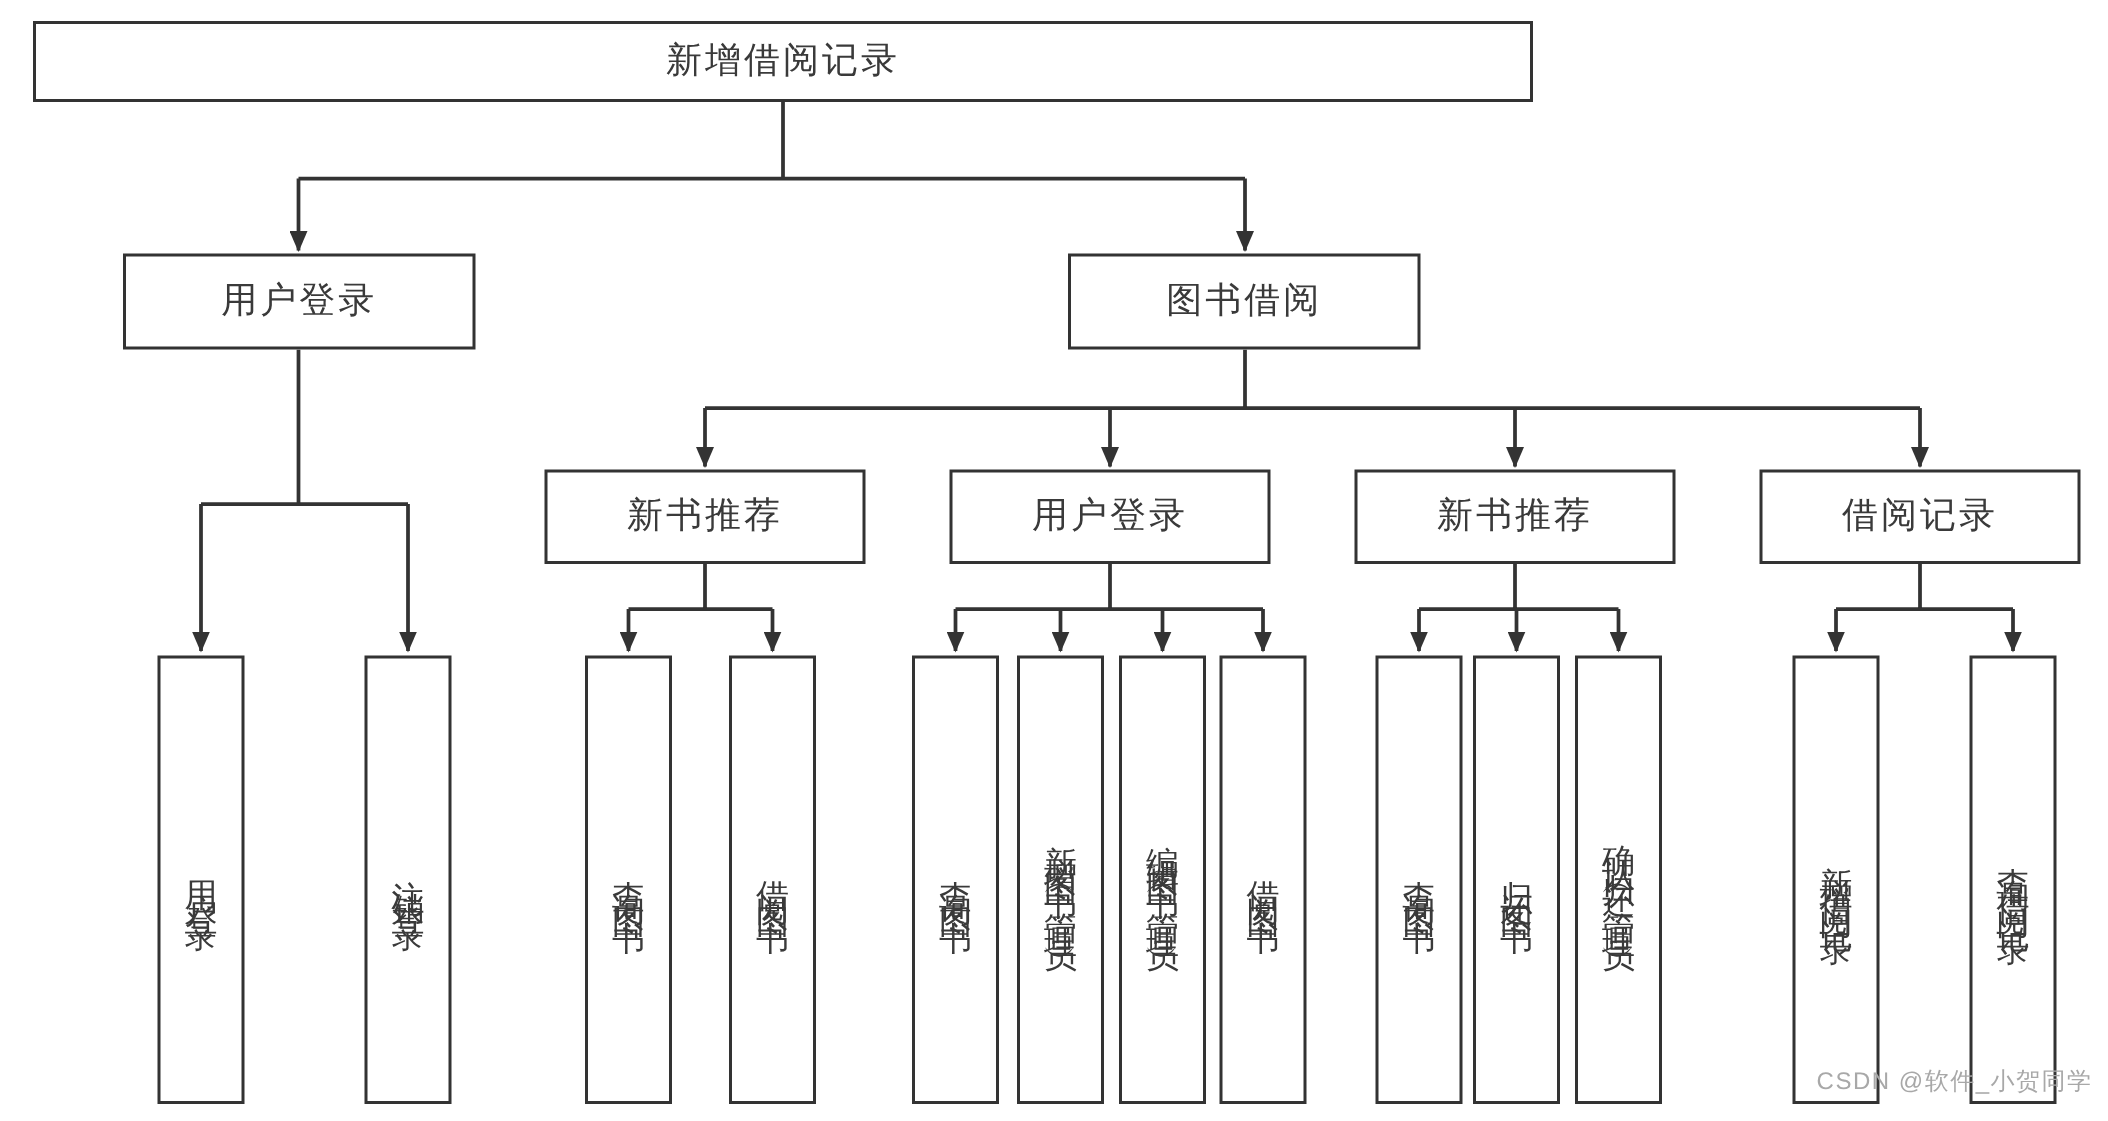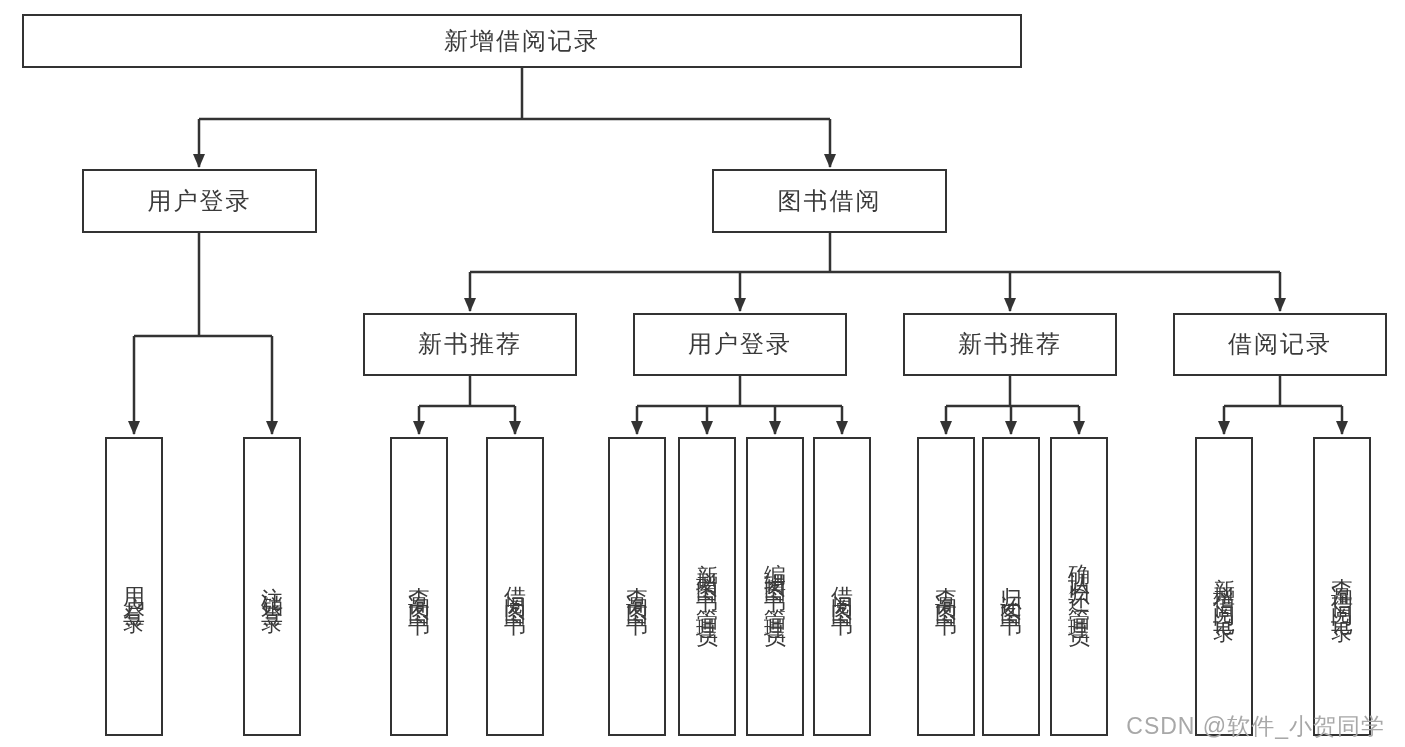--- a/index.html
+++ b/index.html
@@ -41,23 +41,23 @@
   .node.vert {
     writing-mode: vertical-rl;
     text-orientation: mixed;
     font-size: 22px;
     letter-spacing: 9px;
     line-height: 1;
     white-space: normal;
   }
   .watermark {
     position: absolute;
-    right: 20px;
+    right: 10px;
     top: 711px;
-    font-size: 23px;
+    font-size: 16px;
     letter-spacing: 1px;
     color: var(--watermark);
     z-index: 5;
     margin-left: 44px;
   }
 </style>
 </head>
 <body>
 
 <div class="stage">

